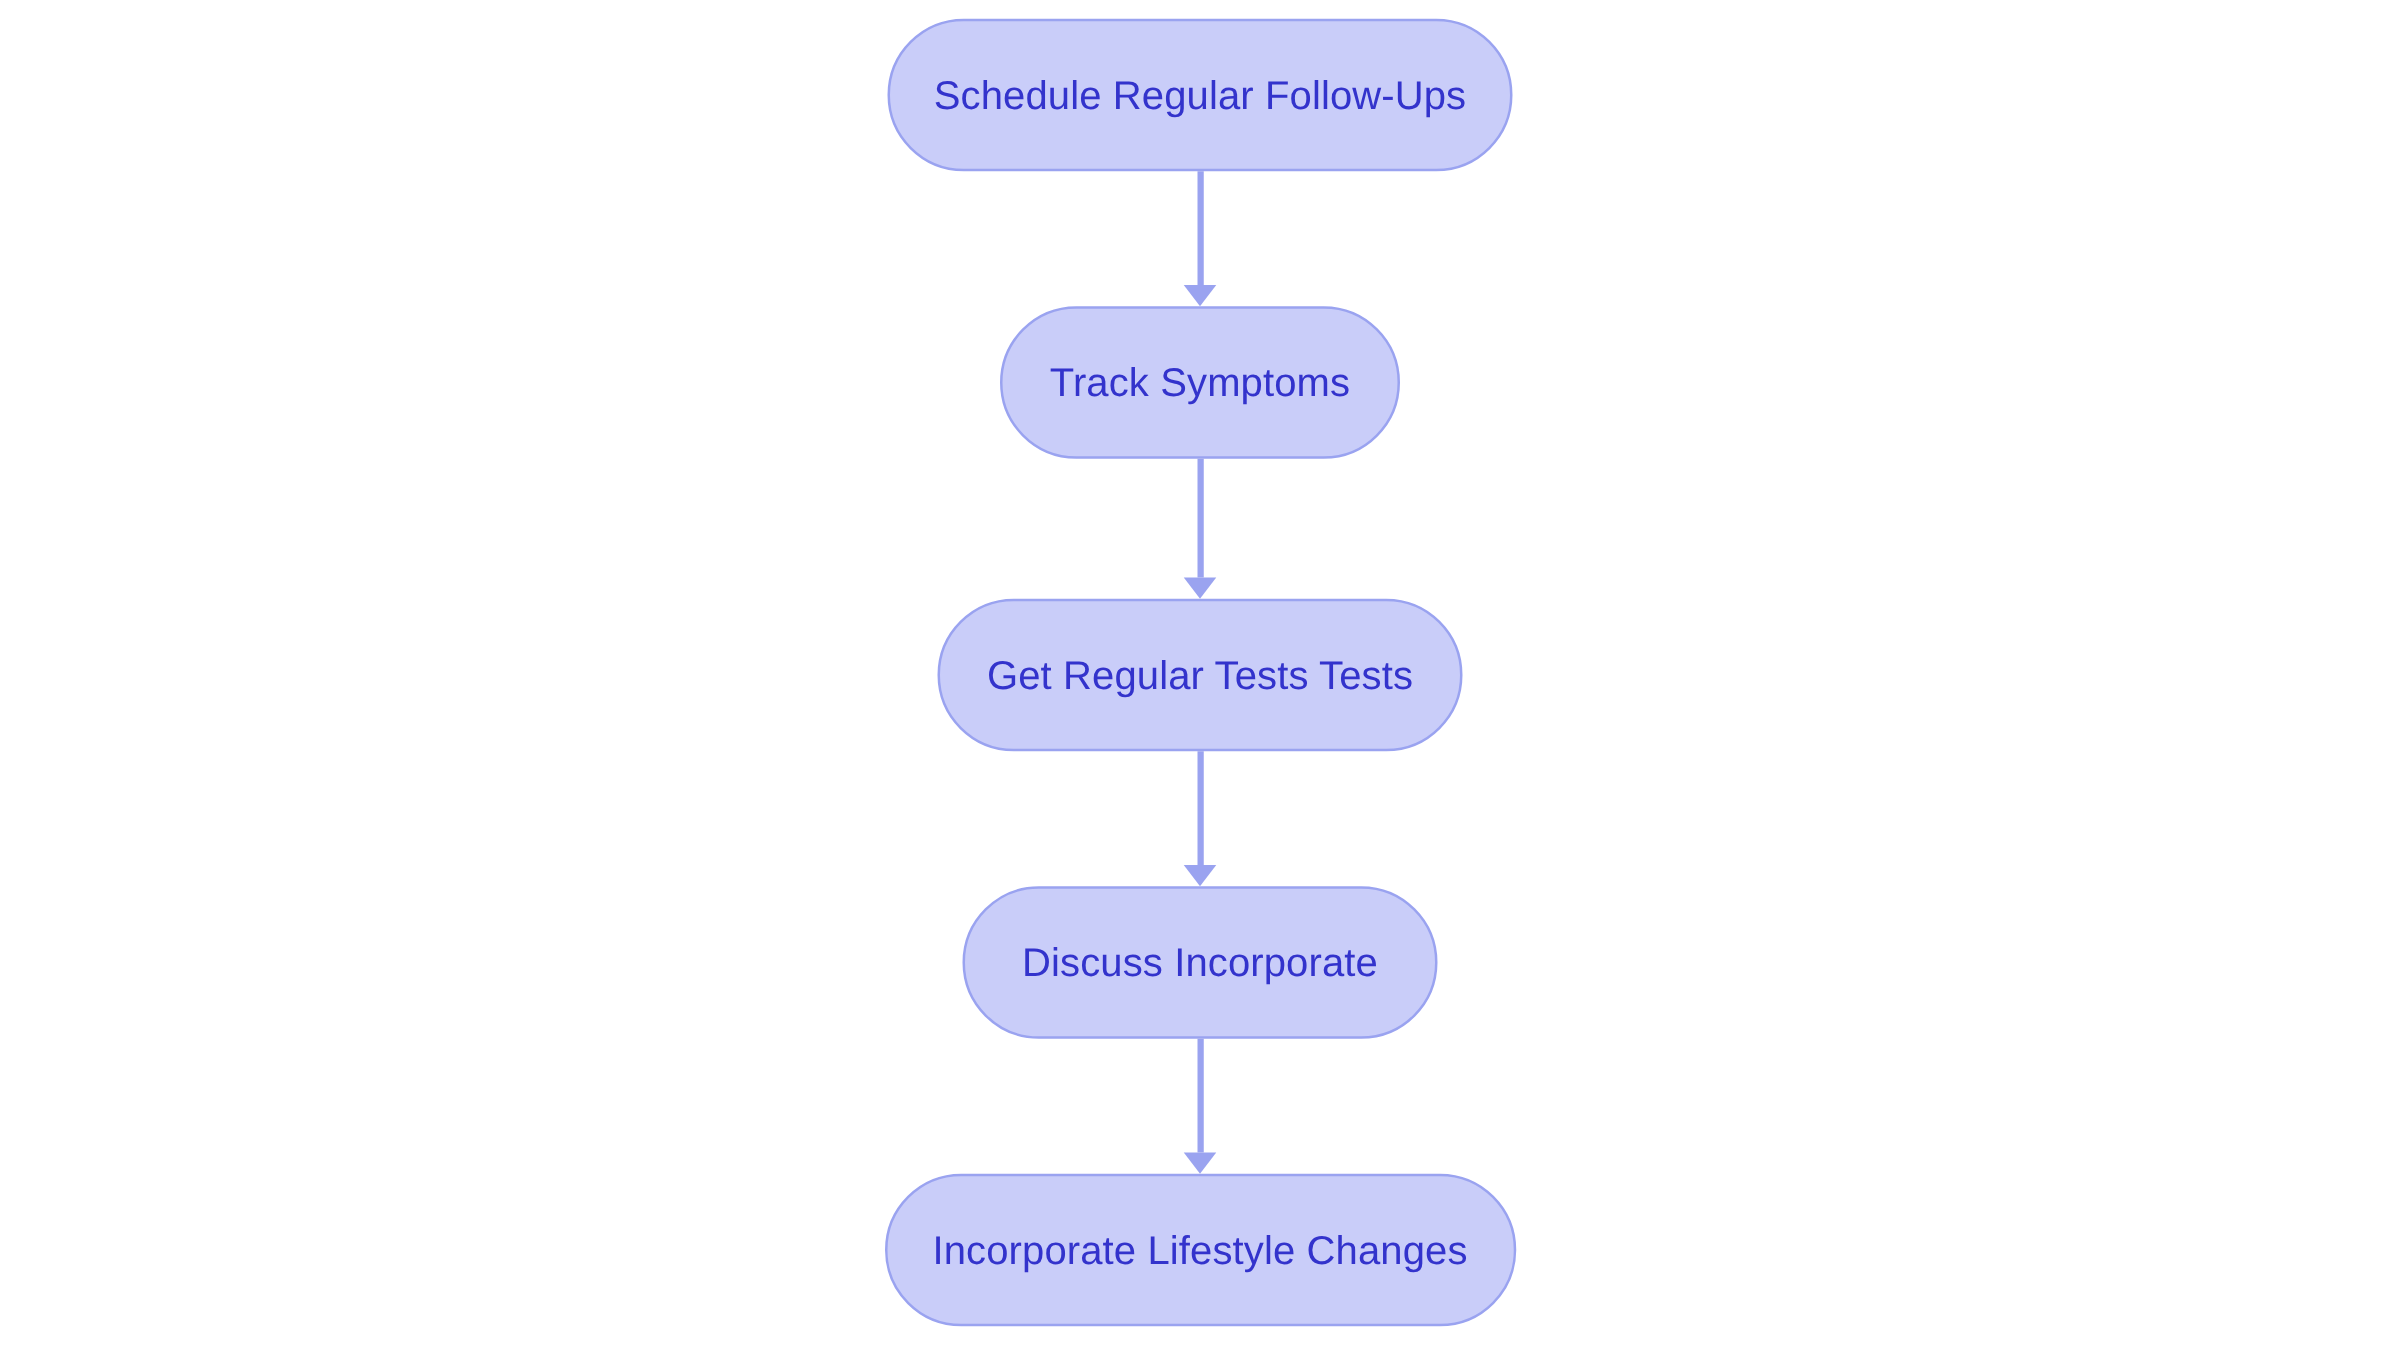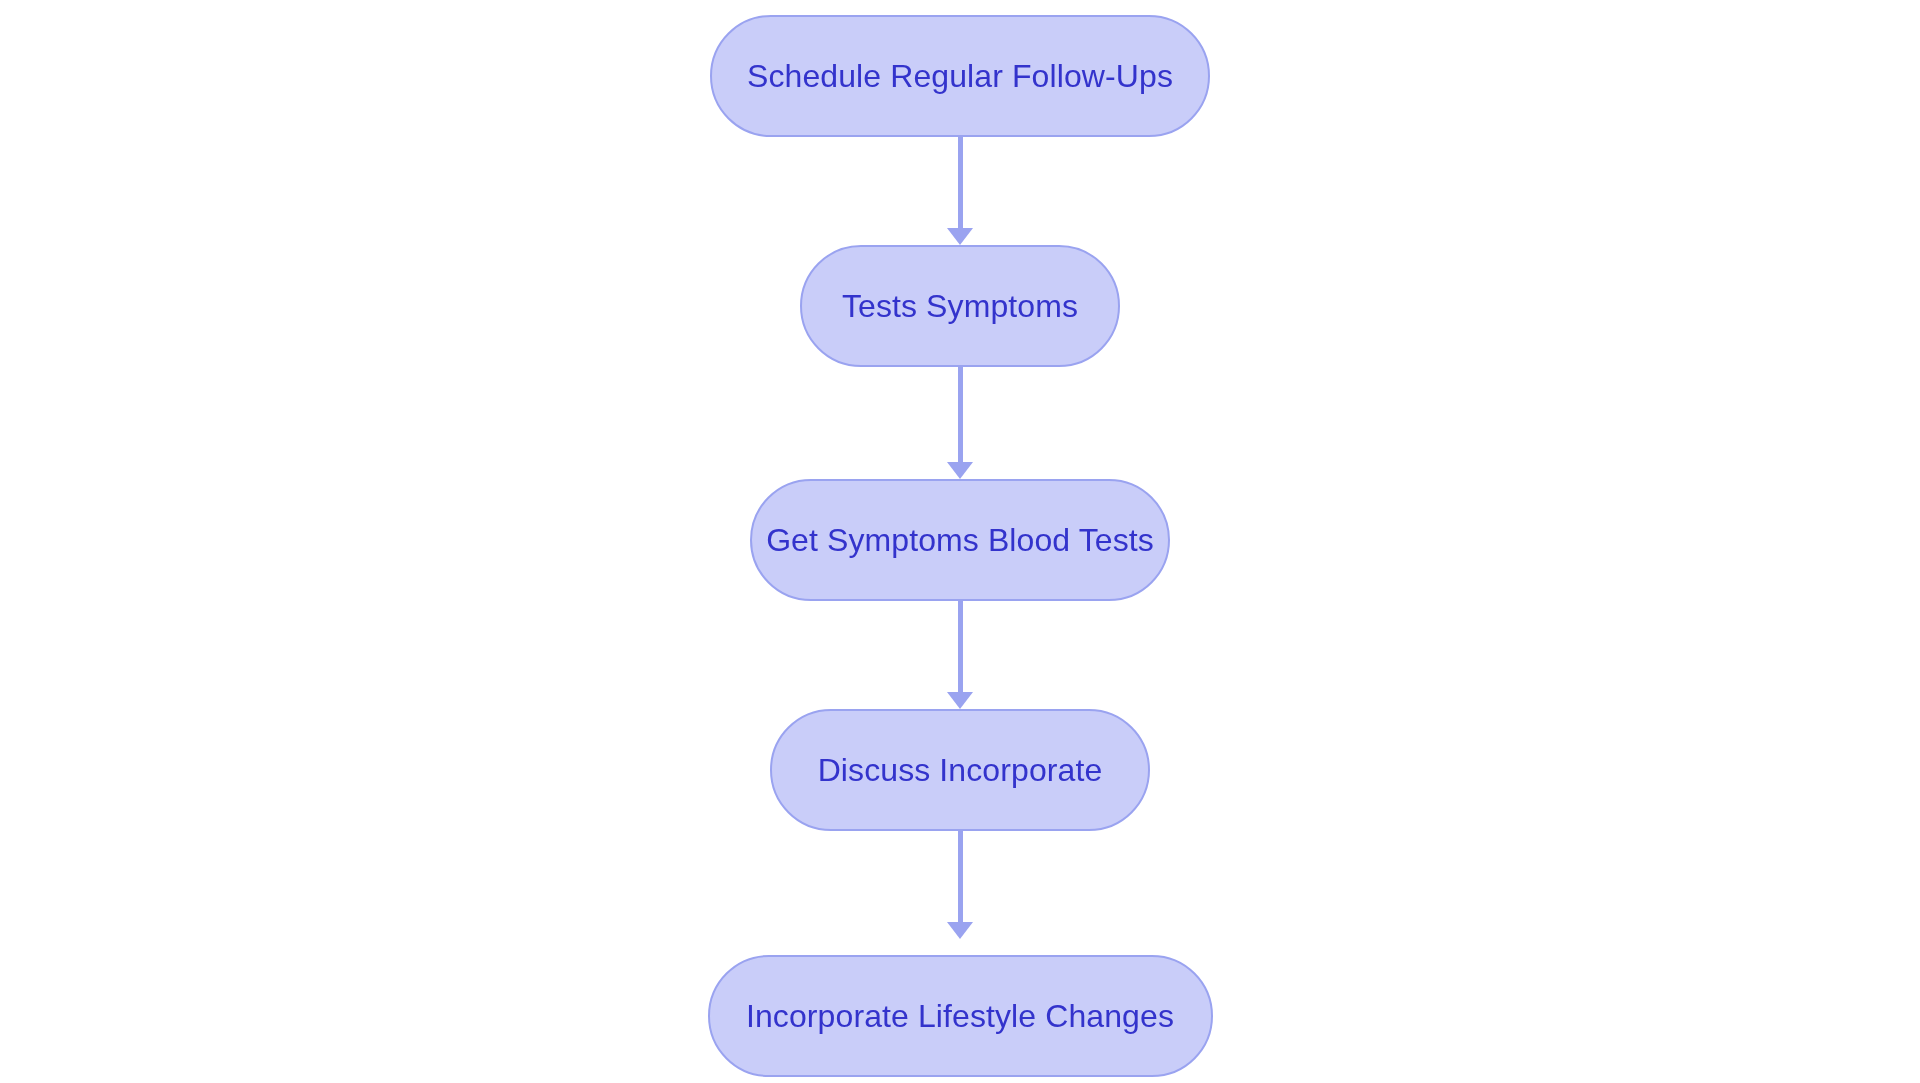--- a/index.html
+++ b/index.html
@@ -48,21 +48,21 @@
     font-weight: 400;
     letter-spacing: 0.1px;
     line-height: 1;
     white-space: nowrap;
     font-family: "Liberation Sans", "DejaVu Sans", sans-serif;
   }
   .node-w-500 { width: 500px; }
   .node-w-320 { width: 320px; }
   .node-w-420 { width: 420px; }
   .node-w-380 { width: 380px; }
-  .node-w-505 { width: 505px; margin-top: 16px; }
+  .node-w-505 { width: 505px; }
 
   .connector {
     position: relative;
     width: 30px;
     flex: 0 0 auto;
     display: flex;
     flex-direction: column;
     align-items: center;
     justify-content: flex-start;
   }
@@ -94,30 +94,30 @@
     <div class="node node-w-500">
       <span class="node-label">Schedule Regular Follow-Ups</span>
     </div>
 
     <div class="connector gap-108">
       <div class="connector-line"></div>
       <div class="connector-head"></div>
     </div>
 
     <div class="node node-w-320">
-      <span class="node-label">Tests Symptoms</span>
+      <span class="node-label">Track Symptoms</span>
     </div>
 
     <div class="connector gap-112">
       <div class="connector-line"></div>
       <div class="connector-head"></div>
     </div>
 
     <div class="node node-w-420">
-      <span class="node-label">Get Symptoms Blood Tests</span>
+      <span class="node-label">Get Regular Tests Tests</span>
     </div>
 
     <div class="connector gap-108">
       <div class="connector-line"></div>
       <div class="connector-head"></div>
     </div>
 
     <div class="node node-w-380">
       <span class="node-label">Discuss Incorporate</span>
     </div>

